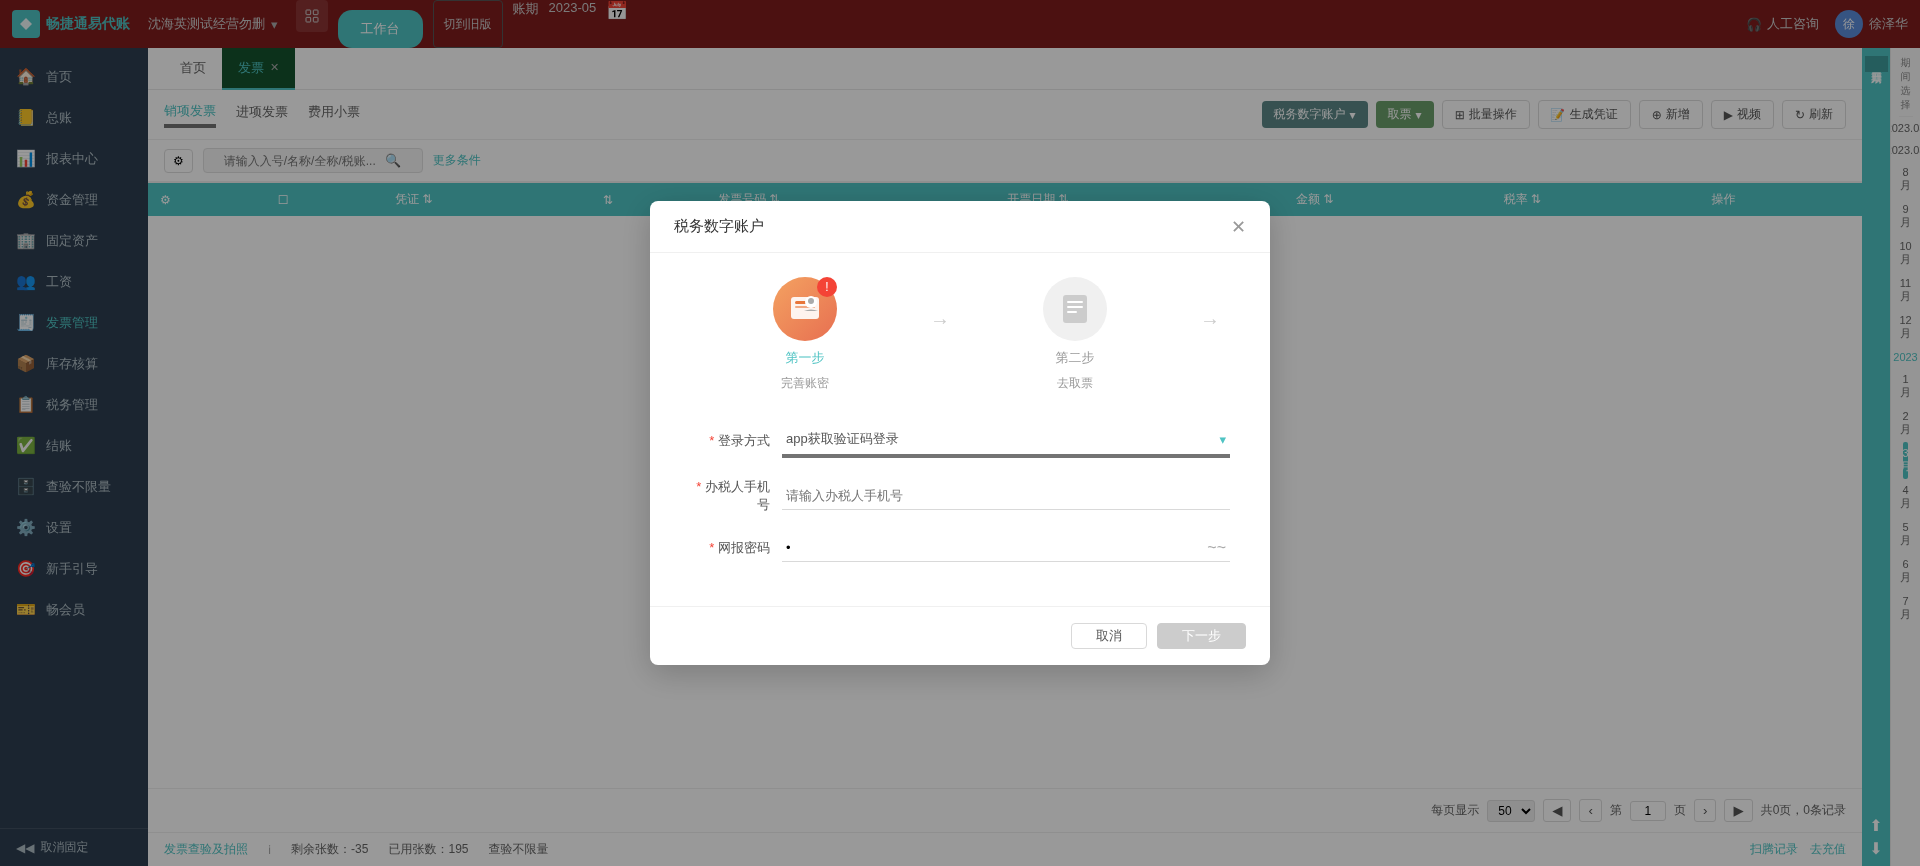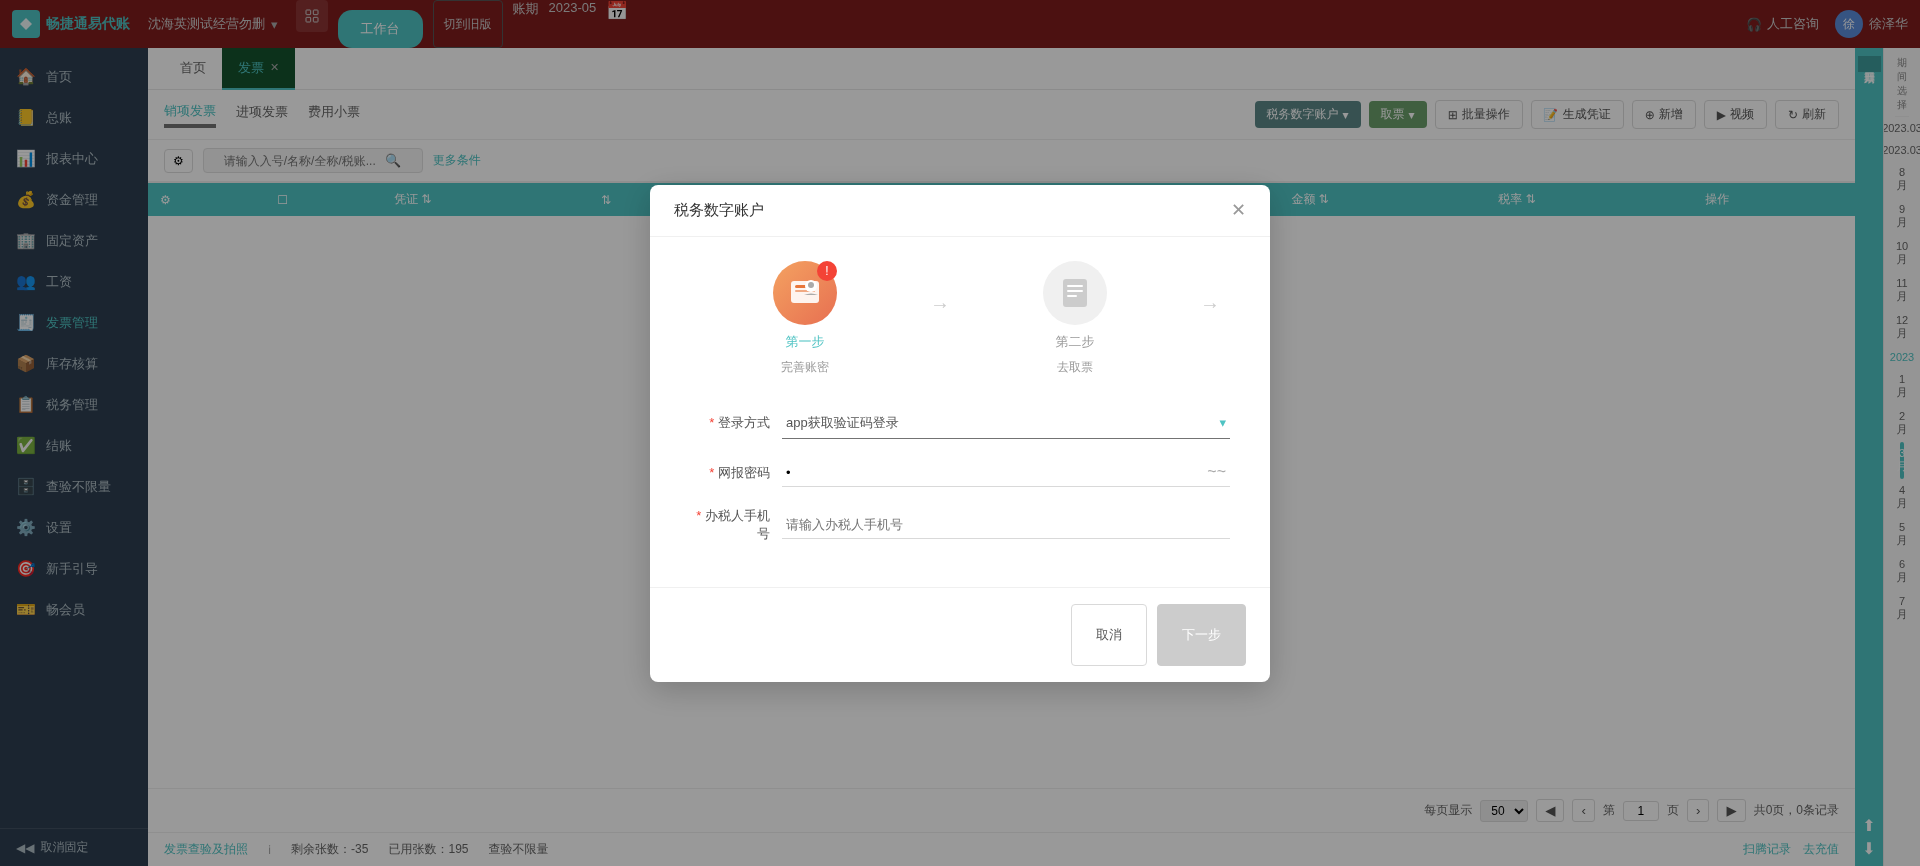--- a/index.html
+++ b/index.html
@@ -54,21 +54,21 @@
     .bottom-bar { display: flex; align-items: center; padding: 8px 16px; background: #fff; border-top: 1px solid #eee; font-size: 12px; color: #666; gap: 20px; }
     .bottom-links { margin-left: auto; display: flex; gap: 12px; }
     .bottom-link { color: #4fc3c3; cursor: pointer; }
 
     
     .right-panel { width: 28px; background: #4fc3c3; display: flex; flex-direction: column; align-items: center; padding-top: 8px; gap: 4px; flex-shrink: 0; }
     .right-panel-btn { writing-mode: vertical-rl; color: white; font-size: 11px; padding: 8px 4px; cursor: pointer; background: transparent; border: none; white-space: nowrap; }
     .right-panel-btn.active { background: rgba(0,0,0,0.2); }
 
     
-    .month-panel { width: 30px; background: #f9f9f9; border-left: 1px solid #e8e8e8; display: flex; flex-direction: column; align-items: center; padding: 4px 18px; overflow-y: auto; flex-shrink: 0; }
+    .month-panel { width: 30px; background: #f9f9f9; border-left: 1px solid #e8e8e8; display: flex; flex-direction: column; align-items: center; padding: 4px 12px; overflow-y: auto; flex-shrink: 0; }
     .month-item { font-size: 11px; padding: 5px 2px; cursor: pointer; color: #666; text-align: center; width: 100%; display: flex; justify-content: center; }
     .month-item.active { background: #4fc3c3; color: white; border-radius: 2px; }
     .month-item.highlight { color: #4fc3c3; }
 
     
     .overlay { position: fixed; top: 0; left: 0; width: 100%; height: 100%; background: rgba(0,0,0,0.4); display: flex; align-items: center; justify-content: center; z-index: 1000; }
 
     
     .modal { background: #fff; border-radius: 8px; width: 620px; box-shadow: 0 8px 32px rgba(0,0,0,0.2); }
     .modal-header { display: flex; align-items: center; justify-content: space-between; padding: 16px 24px; border-bottom: 1px solid #f0f0f0; }
@@ -87,28 +87,28 @@
     .step-arrow { font-size: 20px; color: #ccc; padding: 0 10px; margin-bottom: 32px; }
     .step-title { font-size: 13px; font-weight: 500; }
     .step-title.active { color: #4fc3c3; }
     .step-title.inactive { color: #999; }
     .step-subtitle { font-size: 12px; color: #999; }
 
     
     .form-row { display: flex; align-items: center; margin-bottom: 20px; gap: 12px; }
     .form-label { width: 80px; text-align: right; font-size: 13px; color: #555; flex-shrink: 0; }
     .form-input { flex: 1; border: none; border-bottom: 1px solid #d9d9d9; padding: 6px 4px; font-size: 13px; outline: none; background: transparent; }
-    .form-select { flex: 1; display: flex; align-items: center; justify-content: space-between; border: none; border-bottom: 1px solid #737373; padding: 6px 4px; font-size: 13px; cursor: pointer; color: #555; gap: 44px; }
+    .form-select { flex: 1; display: flex; align-items: center; justify-content: space-between; border: none; border-bottom: 4px solid #737373; padding: 6px 4px; font-size: 13px; cursor: pointer; color: #555; gap: 44px; }
     .form-select .sel-arrow { color: #4fc3c3; }
     .password-wrap { flex: 1; display: flex; align-items: center; border-bottom: 1px solid #d9d9d9; }
     .password-wrap input { flex: 1; border: none; padding: 6px 4px; font-size: 13px; outline: none; background: transparent; }
     .password-toggle { color: #aaa; cursor: pointer; padding: 0 4px; font-size: 16px; }
 
     
-    .btn { padding: 21px 24px; border-radius: 4px; font-size: 13px; cursor: pointer; border: 1px solid #ddd; background: #fff; color: #555; }
+    .btn { padding: 3px 24px; border-radius: 4px; font-size: 13px; cursor: pointer; border: 1px solid #ddd; background: #fff; color: #555; }
     .btn.primary { background: #ccc; color: #fff; border-color: #ccc; }
     .btn.cancel { background: #fff; color: #555; border: 1px solid #d9d9d9; }
   </style>
 </head>
 <body>
 
 <div class="app">
 
   <div class="top-bar">
     <div class="logo">
@@ -415,34 +415,34 @@
         </span>
         <div class="form-select">
           <span>app获取验证码登录</span>
           <span class="sel-arrow">▾</span>
         </div>
       </div>
 
       <div class="form-row">
         <span class="form-label">
           <span style="color:#f44336;">*</span>
+          <span>办税人手机号</span>
+        </span>
+        <input class="form-input" type="text" placeholder="请输入办税人手机号" style="">
+      </div>
+
+      <div class="form-row">
+        <span class="form-label">
+          <span style="color:#f44336;">*</span>
           <span>网报密码</span>
         </span>
         <div class="password-wrap">
           <input type="password" value="a" style="flex: 1 1 0%; border: none; padding: 6px 4px; font-size: 13px; outline: none; background: transparent;">
           <span class="password-toggle">~~</span>
         </div>
       </div>
-
-      <div class="form-row">
-        <span class="form-label">
-          <span style="color:#f44336;">*</span>
-          <span>办税人手机号</span>
-        </span>
-        <input class="form-input" type="text" placeholder="请输入办税人手机号" style="">
-      </div>
     </div>
     <div class="modal-footer">
       <button class="btn cancel">取消</button>
       <button class="btn primary">下一步</button>
     </div>
   </div>
 </div>
 
 </body></html>

